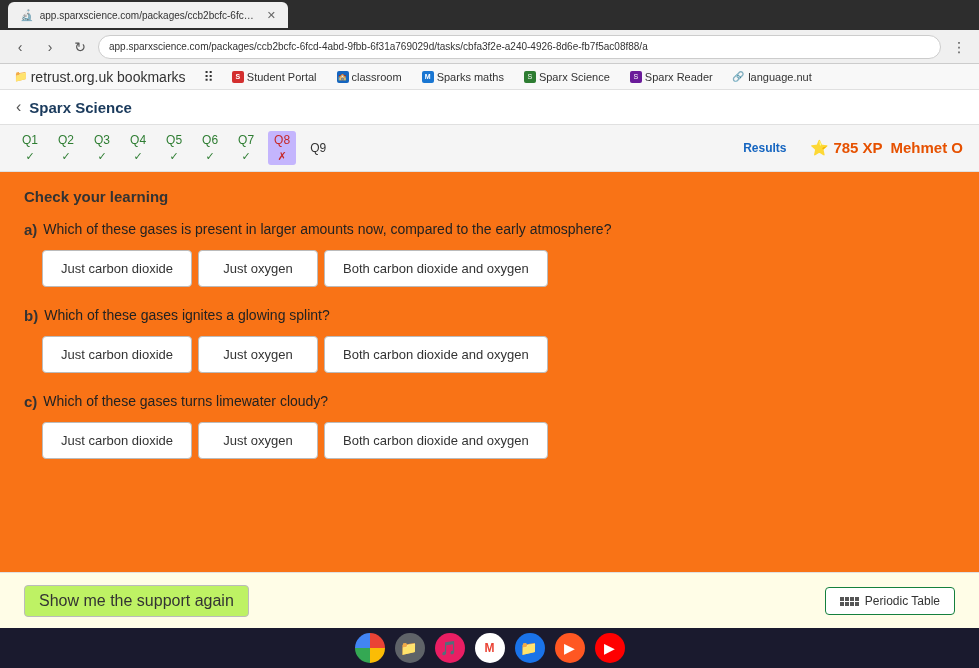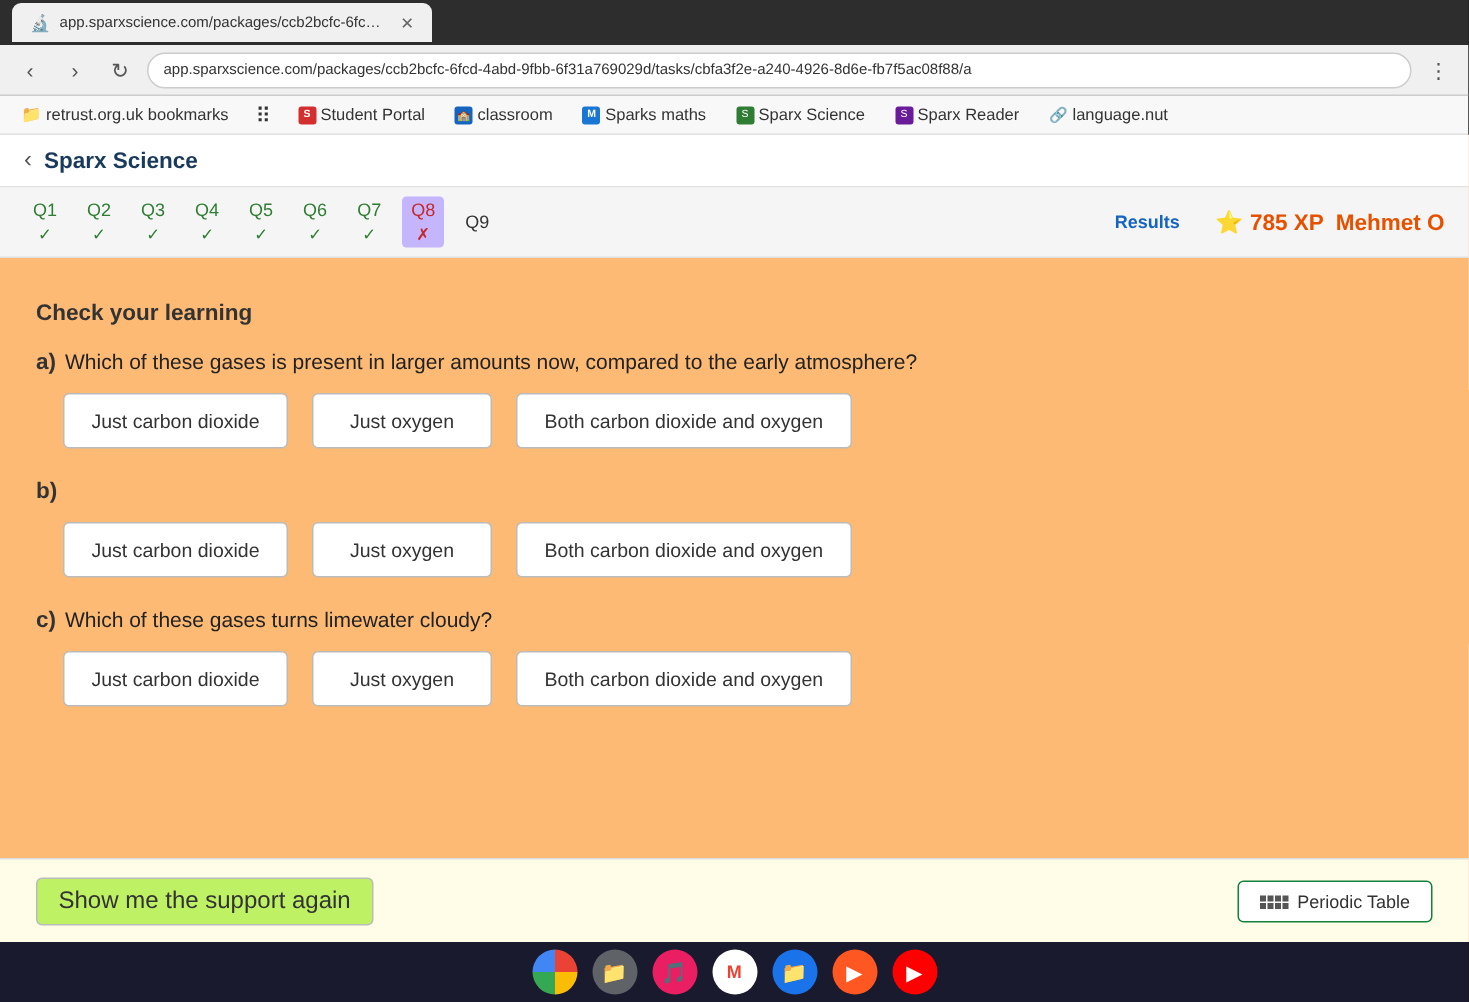--- a/index.html
+++ b/index.html
@@ -176,22 +176,22 @@
     .results-btn {
       margin-left: auto;
       font-size: 12px;
       color: #1565c0;
       cursor: pointer;
       font-weight: bold;
     }
 
     
     .quiz-area {
-      background: #fdba74;
-      padding: 28px 24px;
+      background: #f97316;
+      padding: 16px 24px;
       min-height: 400px;
     }
 
     .check-learning-title {
       font-size: 15px;
       font-weight: bold;
       color: #333;
       margin-bottom: 16px;
     }
 
@@ -209,21 +209,21 @@
     }
 
     .question-letter {
       font-weight: bold;
       font-size: 15px;
       color: #333;
     }
 
     .answer-options {
       display: flex;
-      gap: 16px;
+      gap: 6px;
       margin-left: 18px;
     }
 
     .answer-btn {
       border: 1px solid #bbb;
       background: #fff;
       padding: 10px 18px;
       border-radius: 4px;
       font-size: 13px;
       cursor: pointer;
@@ -310,21 +310,21 @@
     <button class="nav-btn">↻</button>
     <div class="address-bar">
       <span style="font-size:10px;">app.sparxscience.com/packages/ccb2bcfc-6fcd-4abd-9fbb-6f31a769029d/tasks/cbfa3f2e-a240-4926-8d6e-fb7f5ac08f88/a</span>
     </div>
     <button class="nav-btn">⋮</button>
   </div>
 
   <div class="bookmarks-bar">
     <span class="bookmark-item">
       <span style="font-size:11px;">📁</span>
-      <span style="font-size:11px;">retrust.org.uk bookmarks</span>
+      <span style="font-size:14px;">retrust.org.uk bookmarks</span>
     </span>
     <span style="font-size:14px; margin: 0 4px;">⠿</span>
     <span class="bookmark-item">
       <span class="bm-icon" style="background:#d32f2f; color:white; font-size:7px; display:flex; align-items:center; justify-content:center; font-weight:bold;">S</span>
       <span>Student Portal</span>
     </span>
     <span class="bookmark-item">
       <span class="bm-icon" style="background:#1565c0; color:white; font-size:7px; display:flex; align-items:center; justify-content:center;">🏫</span>
       <span>classroom</span>
     </span>
@@ -411,20 +411,21 @@
       <div class="answer-options">
         <button class="answer-btn">Just carbon dioxide</button>
         <button class="answer-btn">Just oxygen</button>
         <button class="answer-btn">Both carbon dioxide and oxygen</button>
       </div>
     </div>
 
     <div class="question-block">
       <div class="question-label">
         <span class="question-letter">b)</span>
+        <span>Which of these gases ignites a glowing splint?</span>
       </div>
       <div class="answer-options">
         <button class="answer-btn">Just carbon dioxide</button>
         <button class="answer-btn">Just oxygen</button>
         <button class="answer-btn">Both carbon dioxide and oxygen</button>
       </div>
     </div>
 
     <div class="question-block">
       <div class="question-label">

